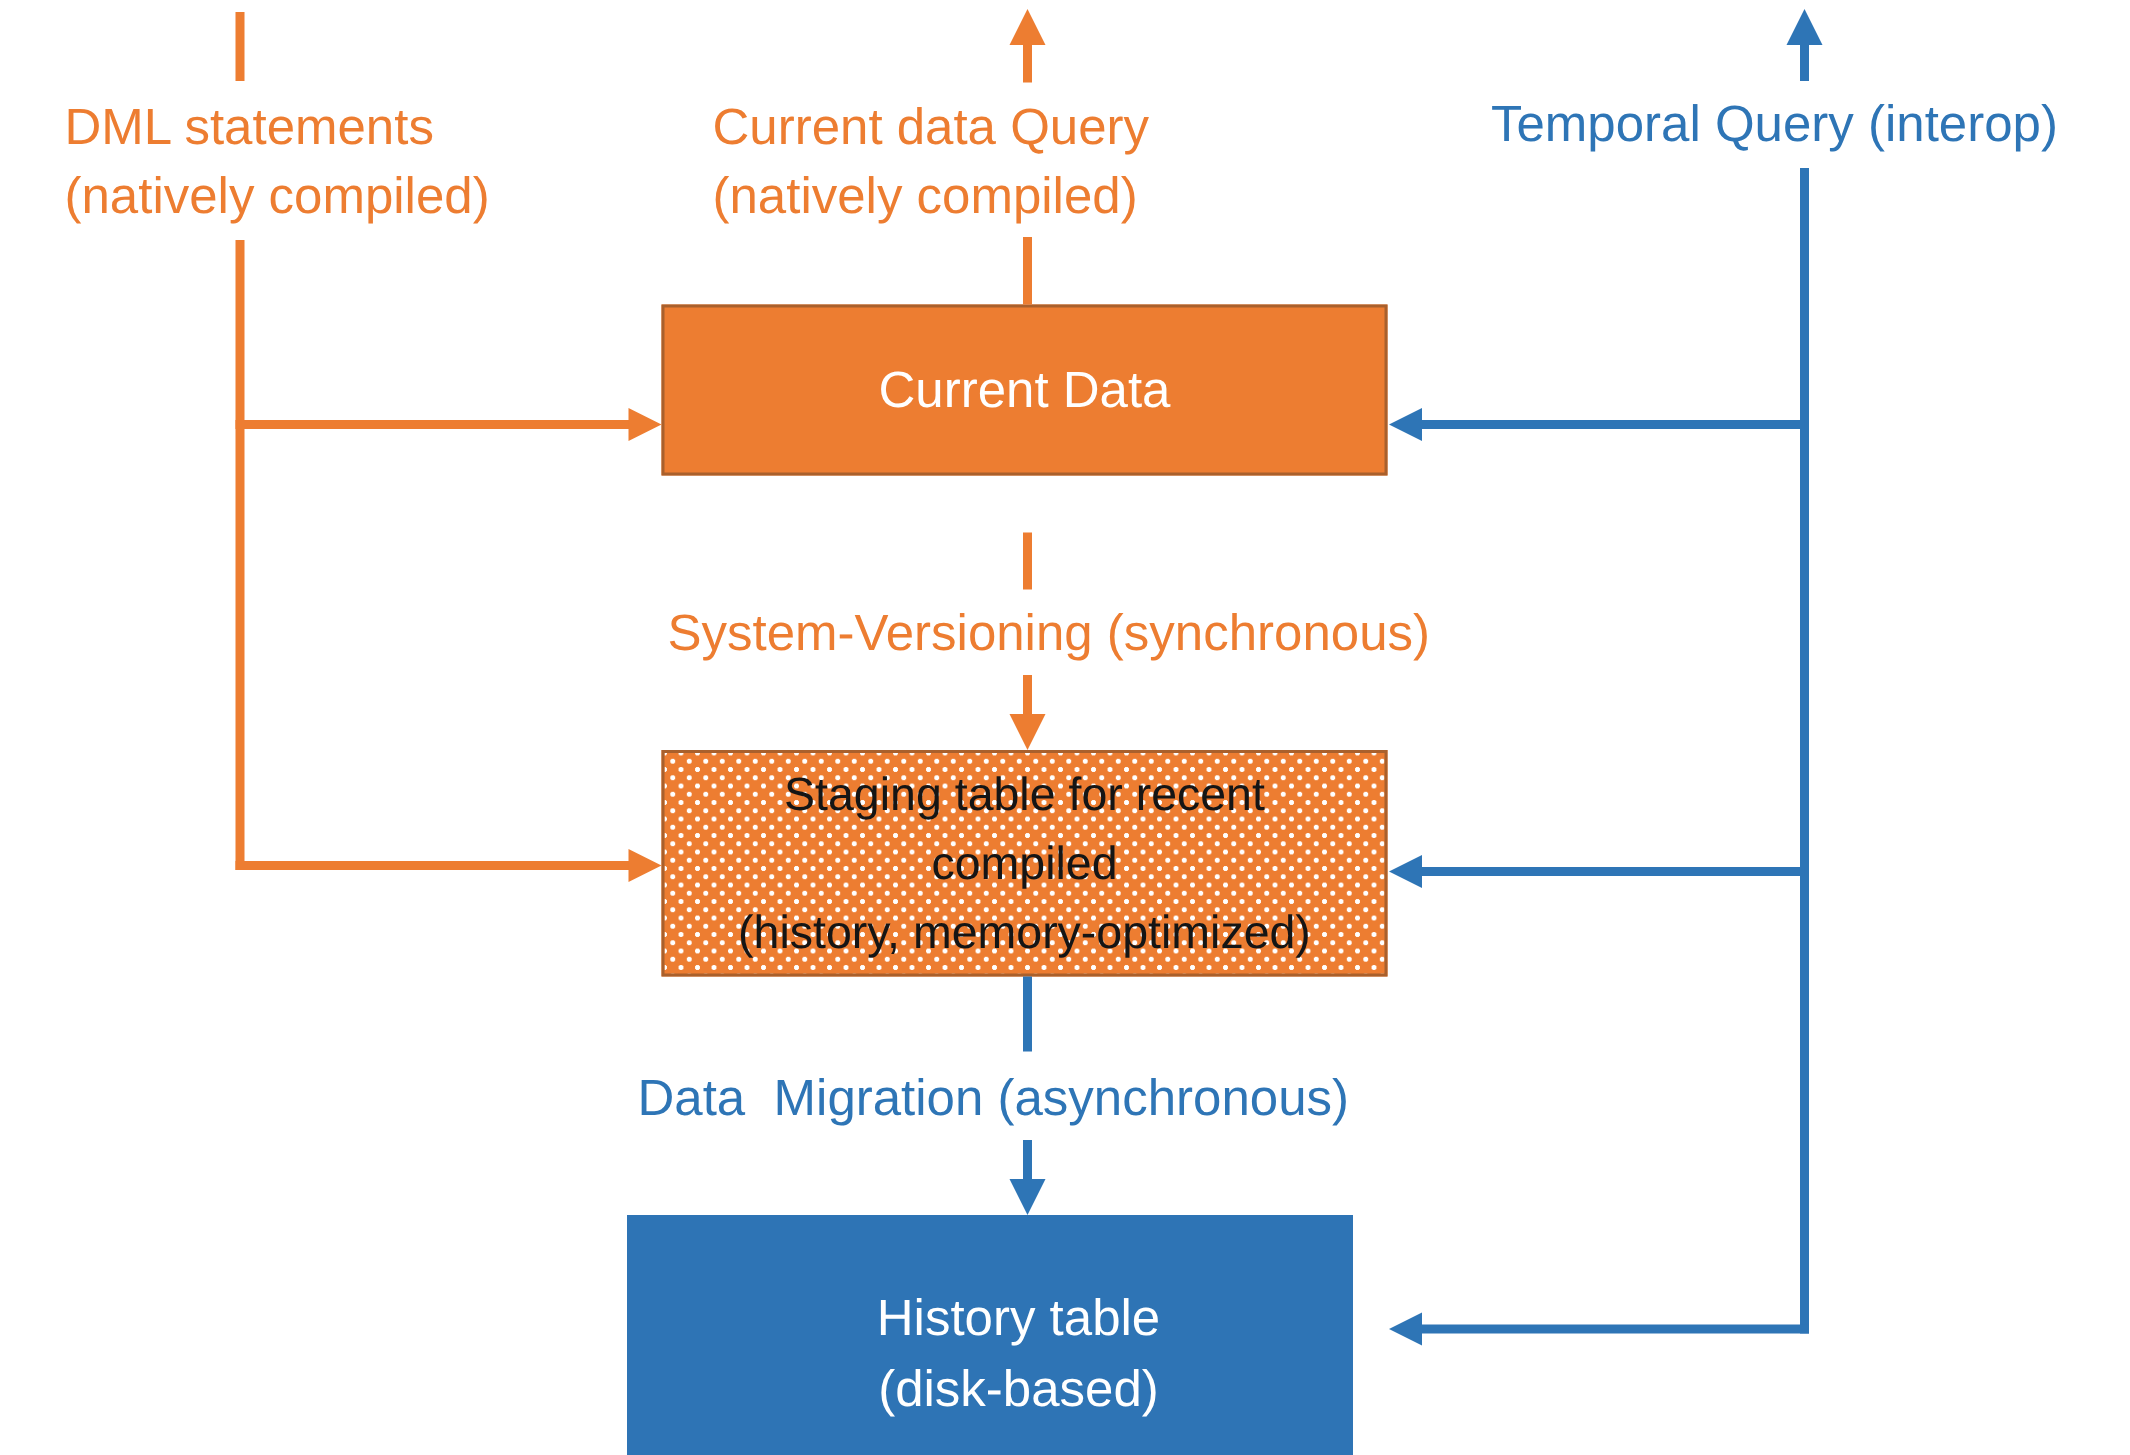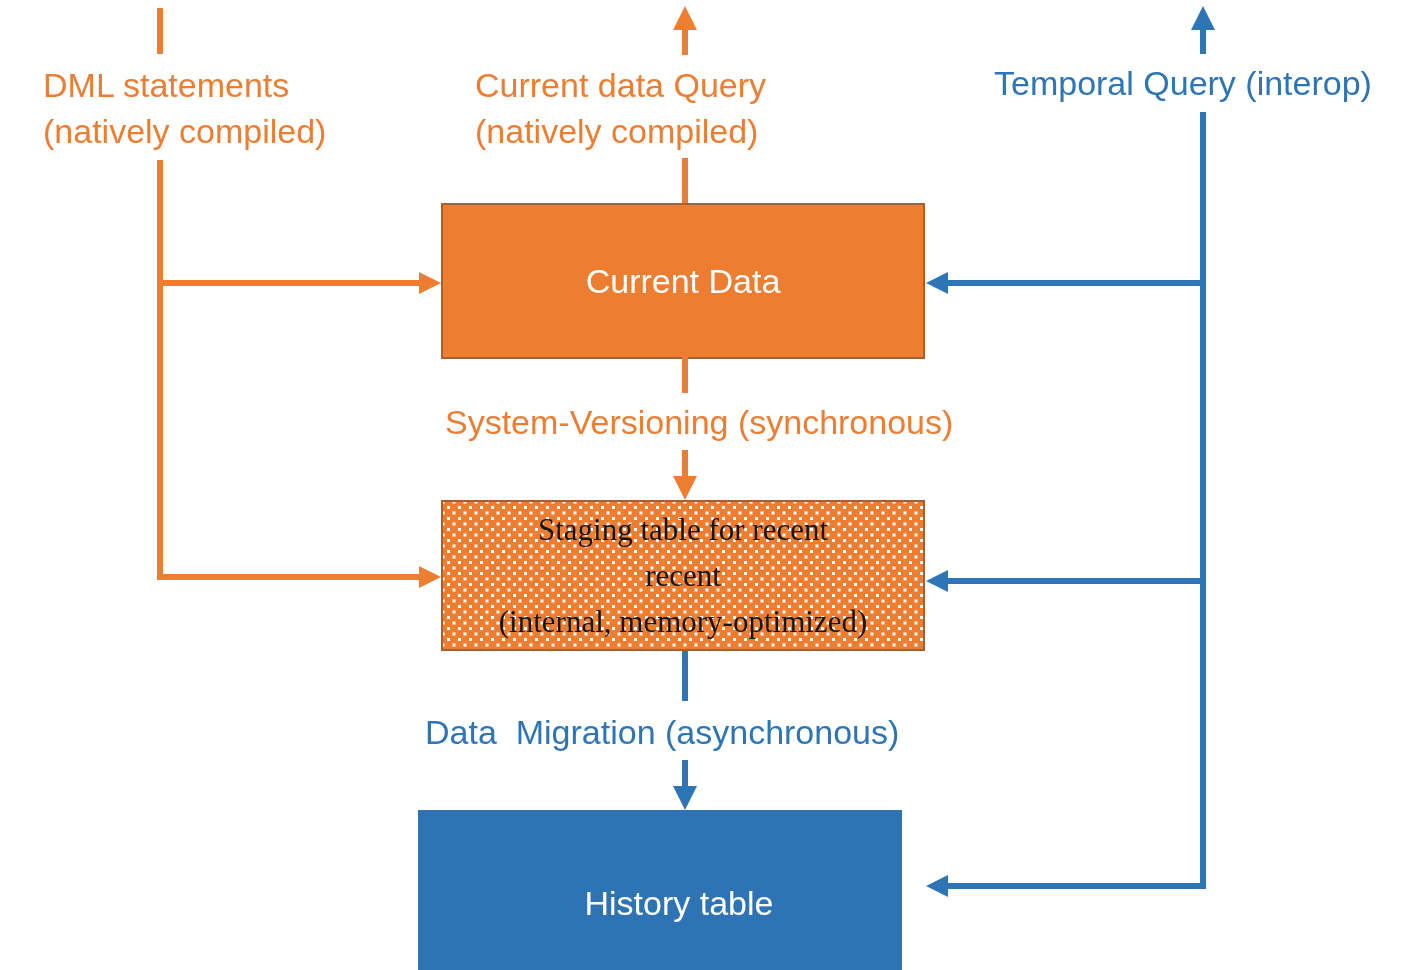--- a/index.html
+++ b/index.html
@@ -29,21 +29,20 @@
   .box{position:absolute;display:flex;flex-direction:column;align-items:center;justify-content:center;
        text-align:center;box-sizing:border-box;}
   .box-orange{background:#ED7D31;border:2px solid #A9602C;color:#ffffff;font-size:34px;line-height:47px;}
   .box-dotted{
     background-color:#ED7D31;border:2px solid #A9602C;color:#151515;font-size:31px;line-height:46px;
     background-image:
       radial-gradient(circle, #ffffff 1.5px, rgba(255,255,255,0) 1.9px),
       radial-gradient(circle, #ffffff 1.5px, rgba(255,255,255,0) 1.9px);
     background-size:11px 11px;
     background-position:0 0, 5.5px 5.5px;
-    font-family:Liberation Serif, serif;
   }
   .box-blue{background:#2E74B5;color:#ffffff;font-size:34px;line-height:47px;}
 </style>
 </head>
 <body>
 
 <div id="canvas">
 
   <div class="lbl o" style="left:23px;top:62px;width:340px;">
     <div>DML statements</div>
@@ -56,32 +55,33 @@
   </div>
 
   <div class="lbl b center" style="left:994px;top:60px;width:430px;">
     <div>Temporal Query (interop)</div>
   </div>
 
   <div class="lbl b center pre" style="left:425px;top:709px;width:530px;">Data  Migration (asynchronous)</div>
 
   <div class="lbl o center" style="left:425px;top:399px;width:520px;">System-Versioning (synchronous)</div>
 
-  <div class="box box-orange" style="left:441px;top:203px;width:484px;height:156px;">
+  <div class="box box-orange" style="left:441px;top:203px;width:484px;height:114px;">
     <div>Current Data</div>
   </div>
 
   <div class="box box-dotted" style="left:441px;top:500px;width:484px;height:151px;">
     <div>Staging table for recent</div>
-    <div>recent</div>
-    <div>(internal, memory-optimized)</div>
+    <div>compiled</div>
+    <div>(history, memory-optimized)</div>
   </div>
 
   <div class="box box-blue" style="left:418px;top:810px;width:484px;height:186px;padding-left:38px;">
     <div>History table</div>
+    <div>(disk-based)</div>
   </div>
 
   <div class="ln o" style="left:157px;top:8px;width:6px;height:46px;"></div>
   <div class="ln o" style="left:157px;top:160px;width:6px;height:420px;"></div>
   <div class="ln o" style="left:157px;top:280px;width:263px;height:6px;"></div>
   <div class="ah ah-right o" style="left:419px;top:272px;"></div>
   <div class="ln o" style="left:157px;top:574px;width:263px;height:6px;"></div>
   <div class="ah ah-right o" style="left:419px;top:566px;"></div>
 
   <div class="ah ah-up o" style="left:673px;top:6px;"></div>

